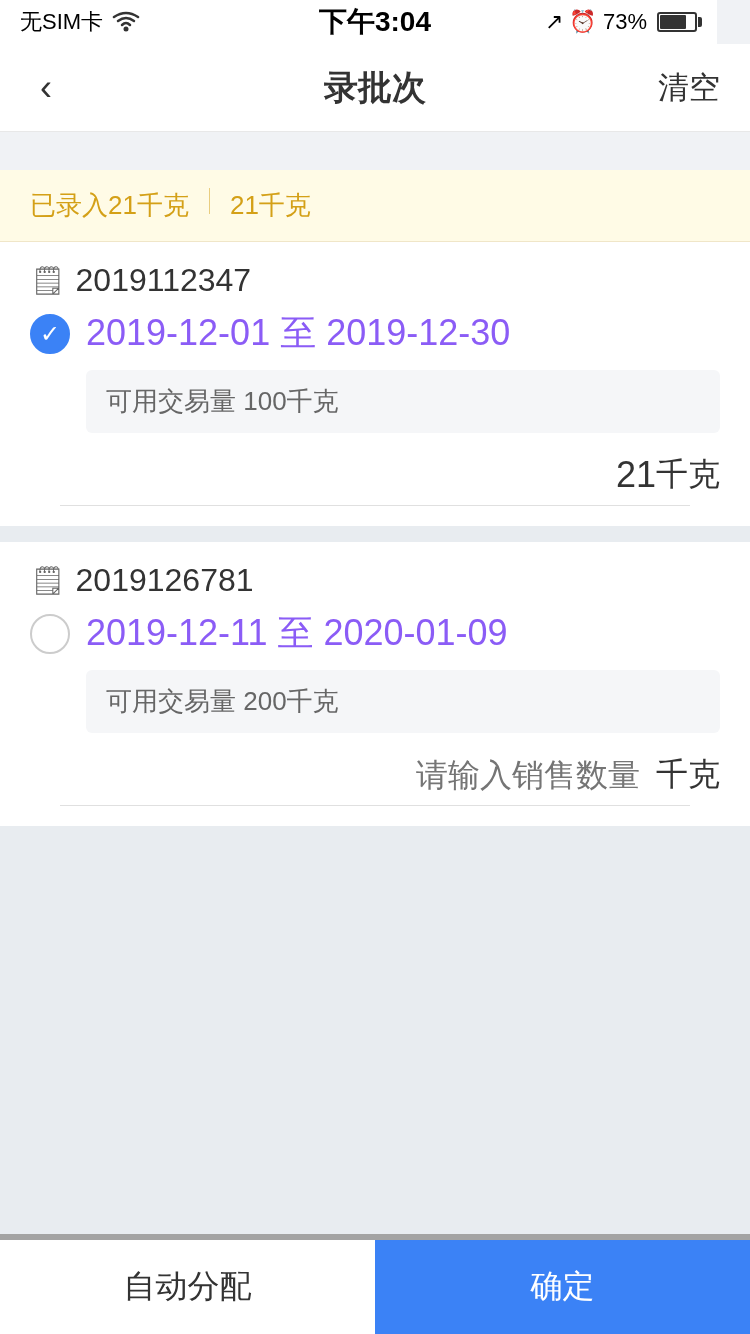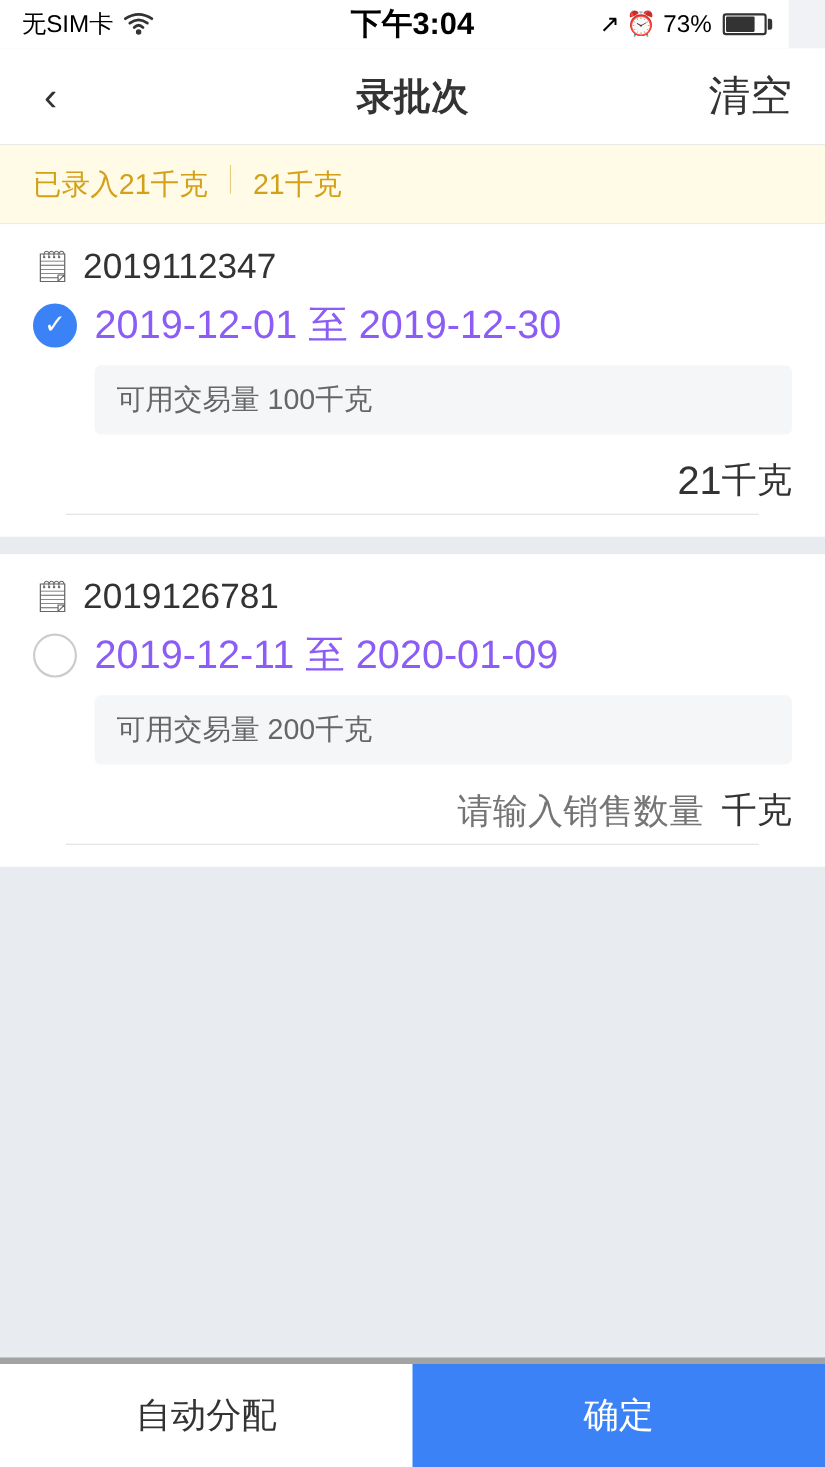--- a/index.html
+++ b/index.html
@@ -94,32 +94,33 @@
     }
     .nav-title {
       font-size: 34px;
       font-weight: 600;
       color: #333;
       position: absolute;
       left: 50%;
       transform: translateX(-50%);
     }
     .nav-action {
-      font-size: 38px;
+      font-size: 31px;
       color: #333;
       cursor: pointer;
     }
 
     
     .summary-bar {
       background: #fffbe6;
       padding: 18px 30px;
       display: flex;
       gap: 20px;
       border-bottom: 1px solid #f0e6c8;
+      margin-top: 38px;
     }
     .summary-text {
       font-size: 26px;
       color: #d4a017;
       font-weight: 500;
     }
     .summary-divider {
       width: 1px;
       height: 26px;
       background: #d4a017;

